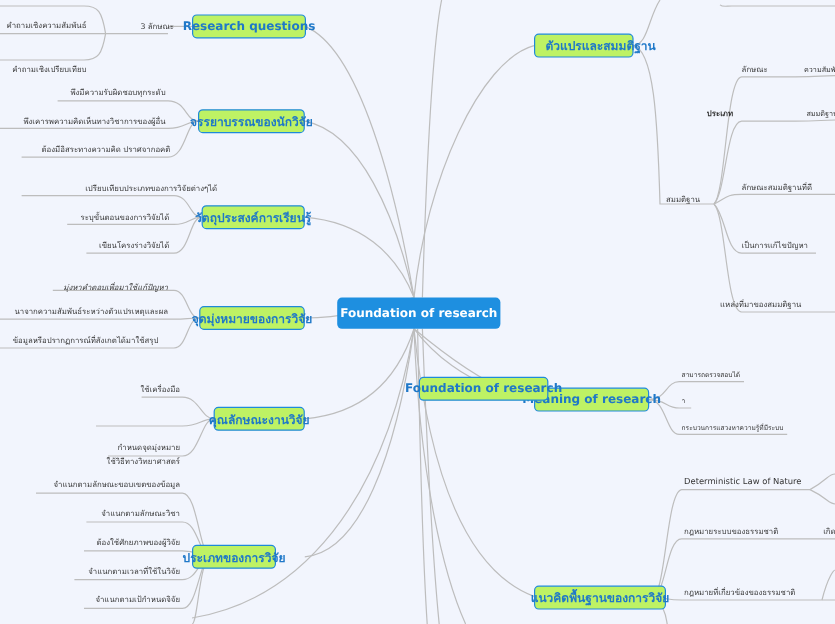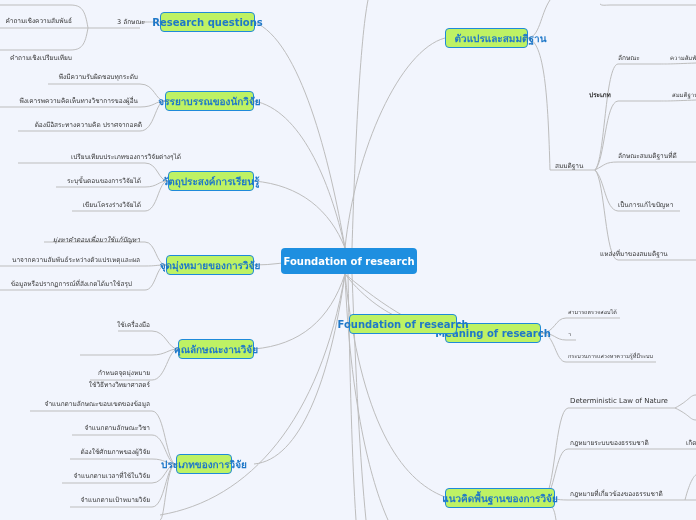--- a/index.html
+++ b/index.html
@@ -89,21 +89,21 @@
   </g>
 </svg>
 
 <div class="root">Foundation of research</div>
 
 <div class="node" style="left:160px;top:12px;width:95px;height:20px;">Research questions</div>
 <div class="node" style="left:165px;top:91px;width:89px;height:20px;">จรรยาบรรณของนักวิจัย</div>
 <div class="node" style="left:168px;top:171px;width:86px;height:20px;">วัตถุประสงค์การเรียนรู้</div>
 <div class="node" style="left:166px;top:255px;width:88px;height:20px;">จุดมุ่งหมายของการวิจัย</div>
 <div class="node" style="left:178px;top:339px;width:76px;height:20px;">คุณลักษณะงานวิจัย</div>
-<div class="node" style="left:176px;top:454px;width:56px;height:20px;">ประเภทของการวิจัย</div>
+<div class="node" style="left:160px;top:454px;width:70px;height:20px;">ประเภทของการวิจัย</div>
 
 <div class="leaf" style="left:106px;top:17px;margin-left:11px;">3 ลักษณะ</div>
 <div class="leaf r" style="left:0;top:16px;width:72px;">คำถามเชิงความสัมพันธ์</div>
 <div class="leaf r" style="left:0;top:41px;width:72px;margin-top:12px;">คำถามเชิงเปรียบเทียบ</div>
 
 <div class="leaf r" style="left:0;top:72px;width:138px;">พึงมีความรับผิดชอบทุกระดับ</div>
 <div class="leaf r" style="left:0;top:96px;width:138px;">พึงเคารพความคิดเห็นทางวิชาการของผู้อื่น</div>
 <div class="leaf r" style="left:4px;top:120px;width:138px;">ต้องมีอิสระทางความคิด ปราศจากอคติ</div>
 
 <div class="leaf r" style="left:0;top:152px;width:141px;padding-left:40px;">เปรียบเทียบประเภทของการวิจัยต่างๆได้</div>
@@ -115,21 +115,21 @@
 <div class="leaf r" style="left:-20px;top:279px;width:152px;">ข้อมูลหรือปรากฏการณ์ที่สังเกตได้มาใช้สรุป</div>
 
 <div class="leaf r" style="left:0;top:320px;width:150px;">ใช้เครื่องมือ</div>
 <div class="leaf r" style="left:0;top:344px;width:150px;margin-top:36px;">ใช้วิธีทางวิทยาศาสตร์</div>
 <div class="leaf r" style="left:0;top:368px;width:150px;">กำหนดจุดมุ่งหมาย</div>
 
 <div class="leaf r" style="left:0;top:399px;width:150px;">จำแนกตามลักษณะขอบเขตของข้อมูล</div>
 <div class="leaf r" style="left:0;top:423px;width:150px;">จำแนกตามลักษณะวิชา</div>
 <div class="leaf r" style="left:0;top:447px;width:150px;">ต้องใช้ศักยภาพของผู้วิจัย</div>
 <div class="leaf r" style="left:0;top:471px;width:150px;">จำแนกตามเวลาที่ใช้ในวิจัย</div>
-<div class="leaf r" style="left:0;top:495px;width:150px;">จำแนกตามเป้าหมายวิจัย</div>
+<div class="leaf r" style="left:0;top:495px;width:150px;">จำแนกตามเป้กำหนดจิจัย</div>
 
 <div class="node" style="left:445px;top:28px;width:83px;height:20px;padding-left:28px;">ตัวแปรและสมมติฐาน</div>
 <div class="node" style="left:445px;top:323px;width:96px;height:20px;">Meaning of research</div>
 <div class="node" style="left:349px;top:314px;width:108px;height:20px;">Foundation of research</div>
 <div class="node" style="left:445px;top:488px;width:110px;height:20px;">แนวคิดพื้นฐานของการวิจัย</div>
 
 <div class="leaf" style="left:555px;top:161px;">สมมติฐาน</div>
 <div class="leaf" style="left:618px;top:53px;">ลักษณะ</div>
 <div class="leaf" style="left:670px;top:53px;font-size:6px;">ความสัมพั</div>
 <div class="leaf" style="left:589px;top:90px;font-weight:bold;">ประเภท</div>

